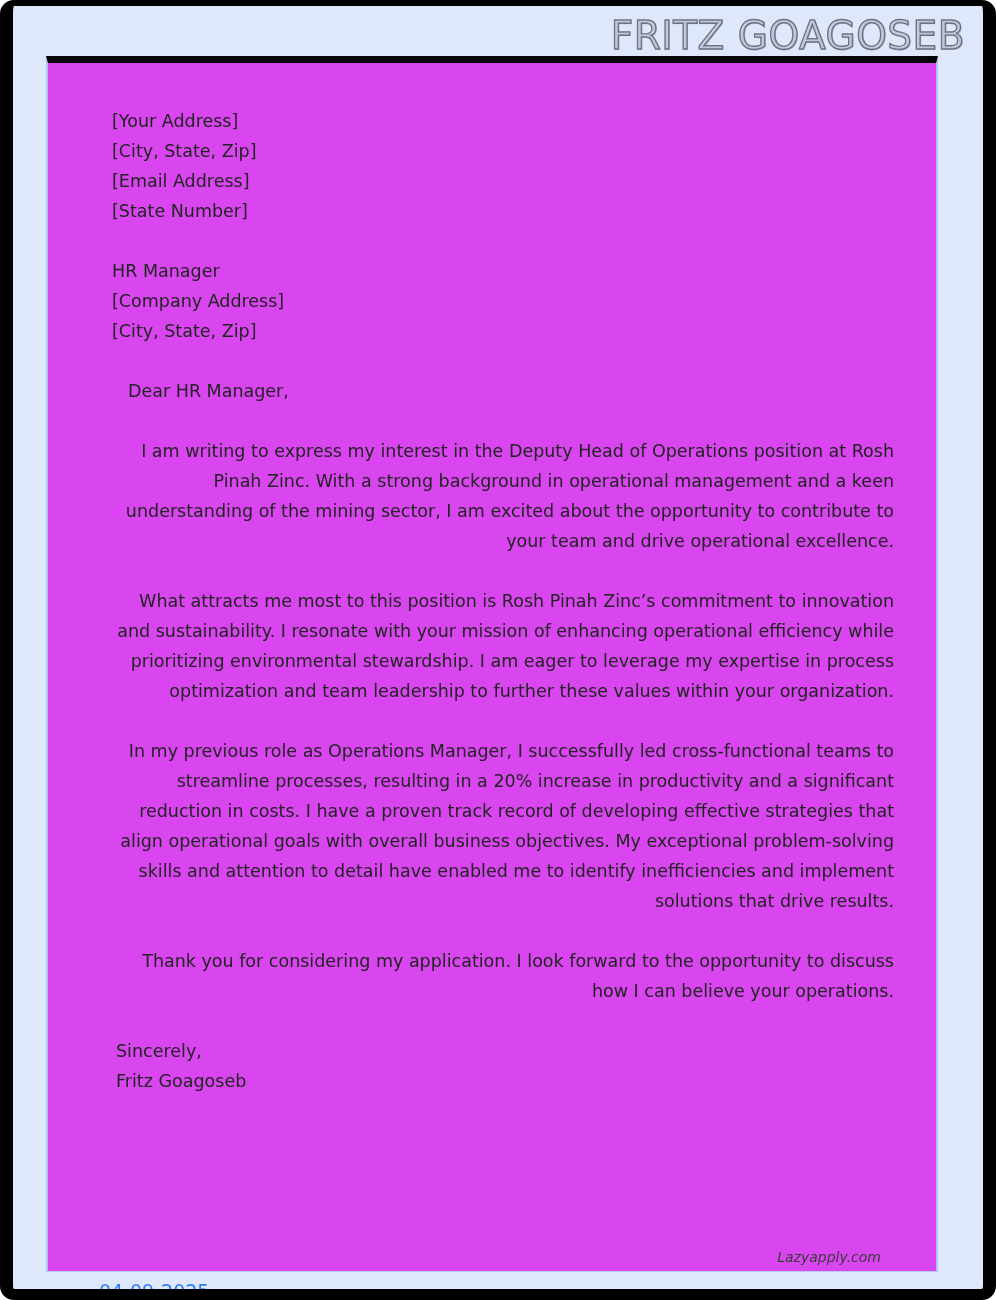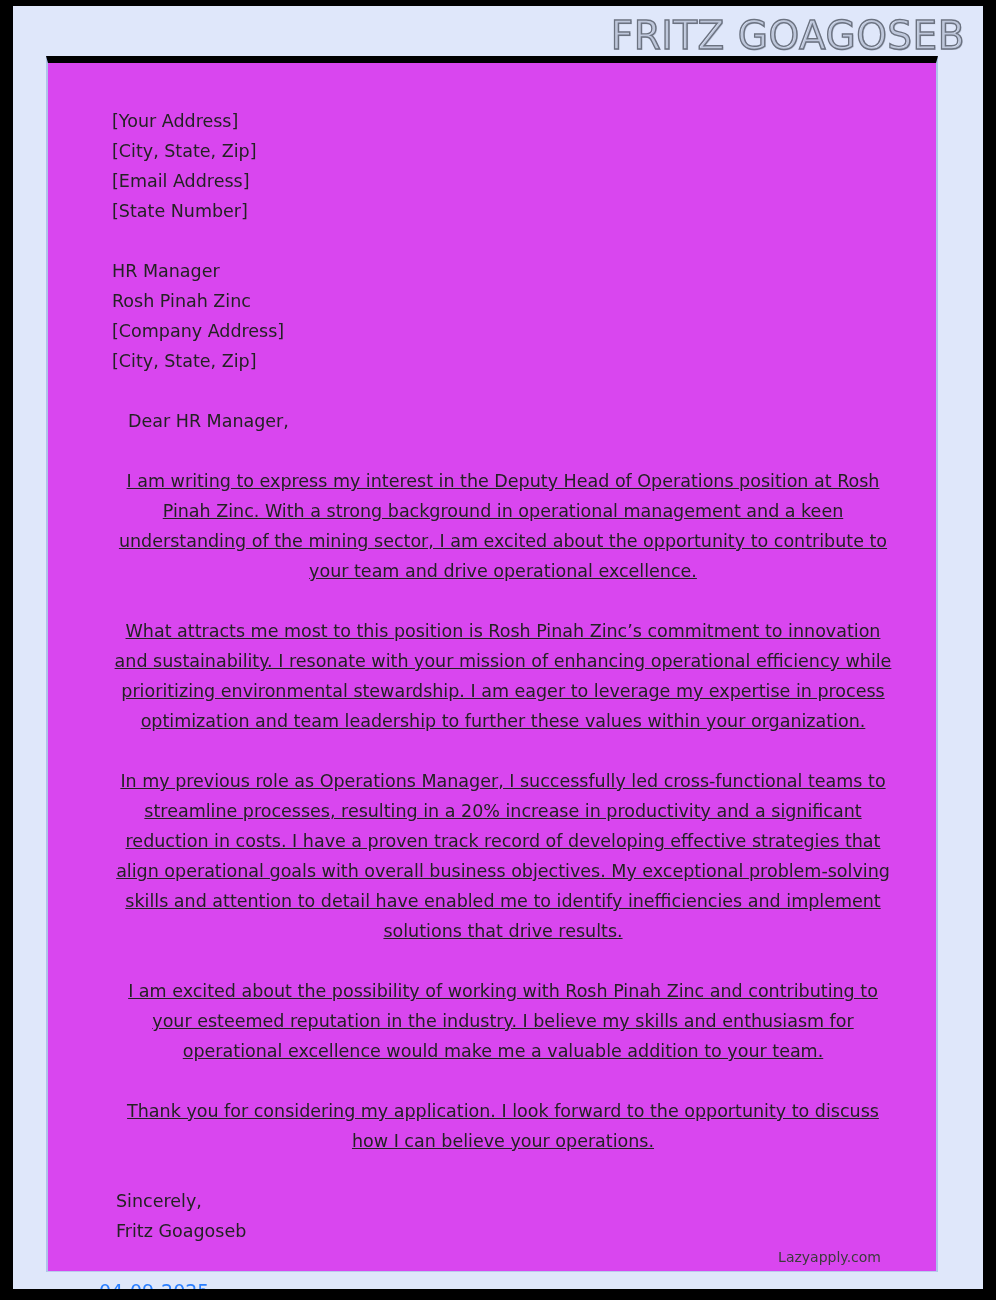--- a/index.html
+++ b/index.html
@@ -19,20 +19,21 @@
     position: relative;
     box-sizing: border-box;
     width: 996px;
     height: 1300px;
     background: #dfe7fa;
     border-left: 13px solid #000000;
     border-right: 13px solid #000000;
     border-top: 6px solid #000000;
     border-bottom: 11px solid #000000;
     overflow: hidden;
+    border-radius: 14px;
   }
 
   
   .masthead {
     position: absolute;
     top: 8px;
     left: 0;
     right: 18px;
     height: 46px;
     text-align: right;
@@ -82,38 +83,38 @@
     margin: 0 0 30px 0;
   }
   .block.tight {
     margin: 4px;
   }
   .line {
     white-space: pre;
   }
   .para {
     margin: 0 0 30px 0;
-    text-align: center;
-    text-decoration: underline;
+    text-align: right;
   }
   .salutation {
     margin: 0 0 30px 16px;
   }
   .signoff-line {
     white-space: pre;
   }
 
   
   .watermark {
     position: absolute;
     right: 55px;
     bottom: 6px;
     font-family: "DejaVu Sans", sans-serif;
     font-size: 14px;
     color: #3b3b3b;
+    font-style: italic;
   }
 
   
   .date-stamp {
     position: absolute;
     left: 86px;
     top: 1274px;
     font-family: "DejaVu Sans", sans-serif;
     font-size: 19px;
     line-height: 22px;
@@ -135,31 +136,29 @@
 
       <div class="block">
         <div class="line">[Your Address]</div>
         <div class="line">[City, State, Zip]</div>
         <div class="line">[Email Address]</div>
         <div class="line">[State Number]</div>
       </div>
 
       <div class="block">
         <div class="line">HR Manager</div>
-        <div class="line">Rosh Pinah Zinc</div>
         <div class="line">[Company Address]</div>
         <div class="line">[City, State, Zip]</div>
       </div>
 
       <div class="salutation">Dear HR Manager,</div>
 
       <p class="para">I am writing to express my interest in the Deputy Head of Operations position at Rosh Pinah Zinc. With a strong background in operational management and a keen understanding of the mining sector, I am excited about the opportunity to contribute to your team and drive operational excellence.</p>
       <p class="para">What attracts me most to this position is Rosh Pinah Zinc’s commitment to innovation and sustainability. I resonate with your mission of enhancing operational efficiency while prioritizing environmental stewardship. I am eager to leverage my expertise in process optimization and team leadership to further these values within your organization.</p>
       <p class="para">In my previous role as Operations Manager, I successfully led cross-functional teams to streamline processes, resulting in a 20% increase in productivity and a significant reduction in costs. I have a proven track record of developing effective strategies that align operational goals with overall business objectives. My exceptional problem-solving skills and attention to detail have enabled me to identify inefficiencies and implement solutions that drive results.</p>
-      <p class="para">I am excited about the possibility of working with Rosh Pinah Zinc and contributing to your esteemed reputation in the industry. I believe my skills and enthusiasm for operational excellence would make me a valuable addition to your team.</p>
       <p class="para">Thank you for considering my application. I look forward to the opportunity to discuss how I can believe your operations.</p>
 
       <div class="block tight">
         <div class="signoff-line">Sincerely,</div>
         <div class="signoff-line">Fritz Goagoseb</div>
       </div>
 
     </div>
 
     <div class="watermark">Lazyapply.com</div>

